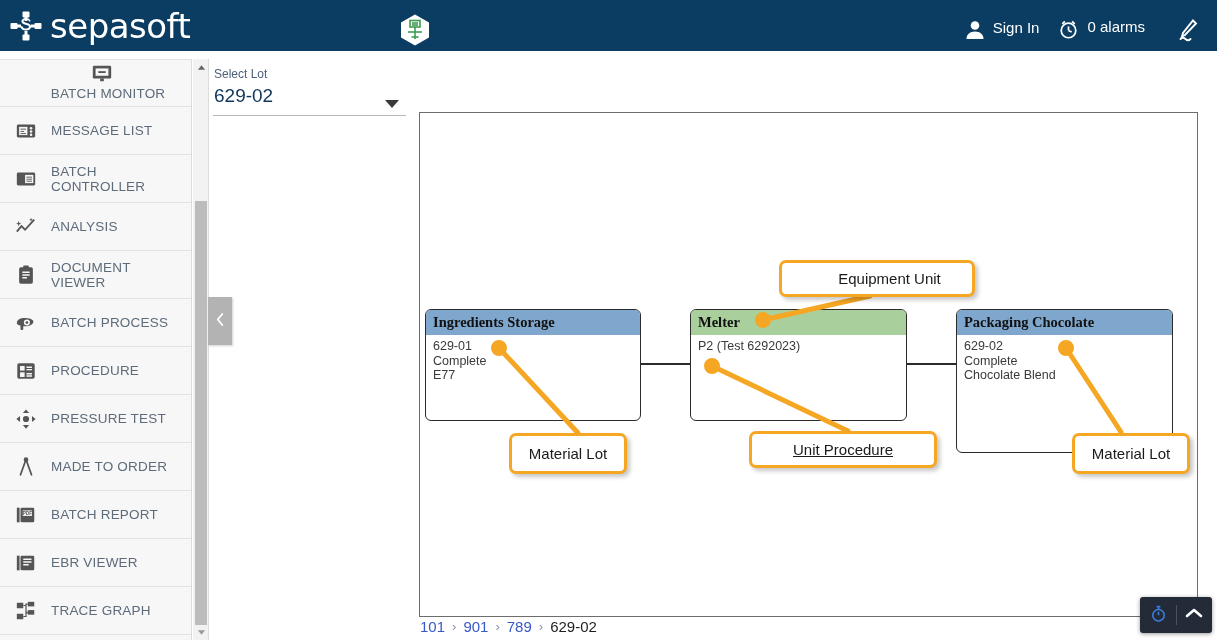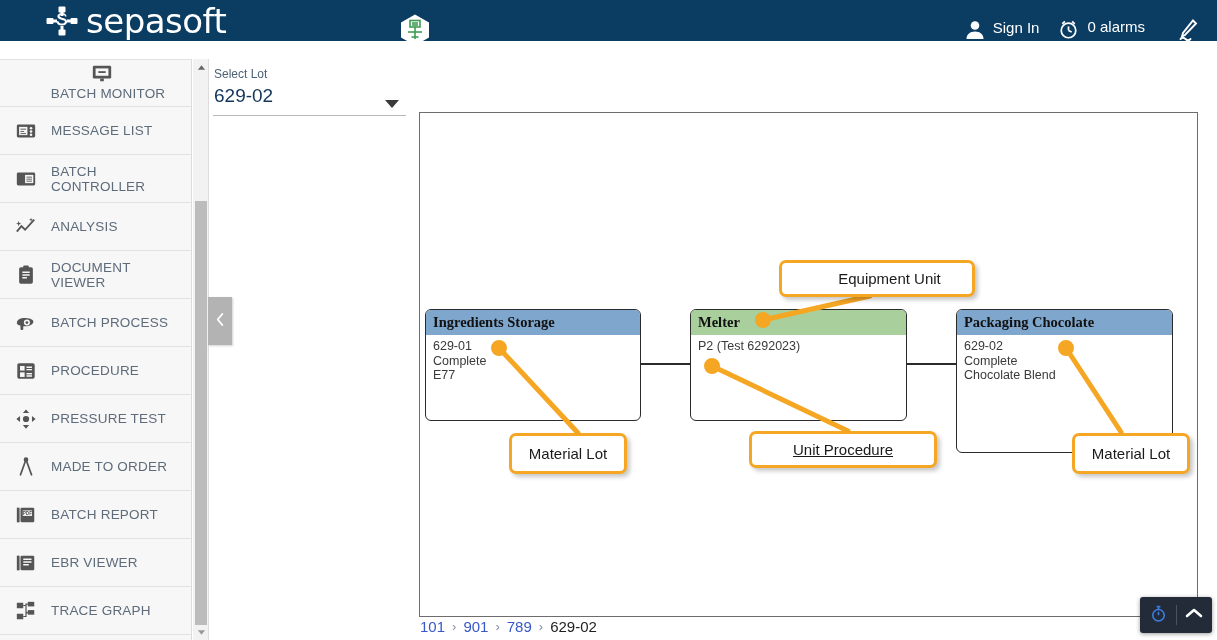--- a/index.html
+++ b/index.html
@@ -6,23 +6,23 @@
   html, body {
     width: 1217px; height: 640px;
     overflow: hidden;
     background: #ffffff;
     font-family: "Liberation Sans", sans-serif;
   }
   #app { position: relative; width: 1217px; height: 640px; background:#fff; }
 
   
   .header {
-    position: absolute; left:0; top:0; width:1217px; height:41px;
+    position: absolute; left:0; top:0; width:1217px; height:51px;
     background: #0b3c61;
-    display:flex; align-items:center;padding-left:36px;
+    display:flex; align-items:center;
   }
   .logo-wrap { display:flex; align-items:center; margin-left:10px; }
   .logo-mark { width:32px; height:32px; flex:none; }
   .logo-text {
     color:#ffffff; font-size:34px; letter-spacing:-0.5px;
     font-family:"DejaVu Sans", sans-serif; font-weight:400;
     margin-left:8px; line-height:1;
   }
   .hdr-center { position:absolute; left:398px; top:13px; width:34px; height:34px; }
   .hdr-right {

